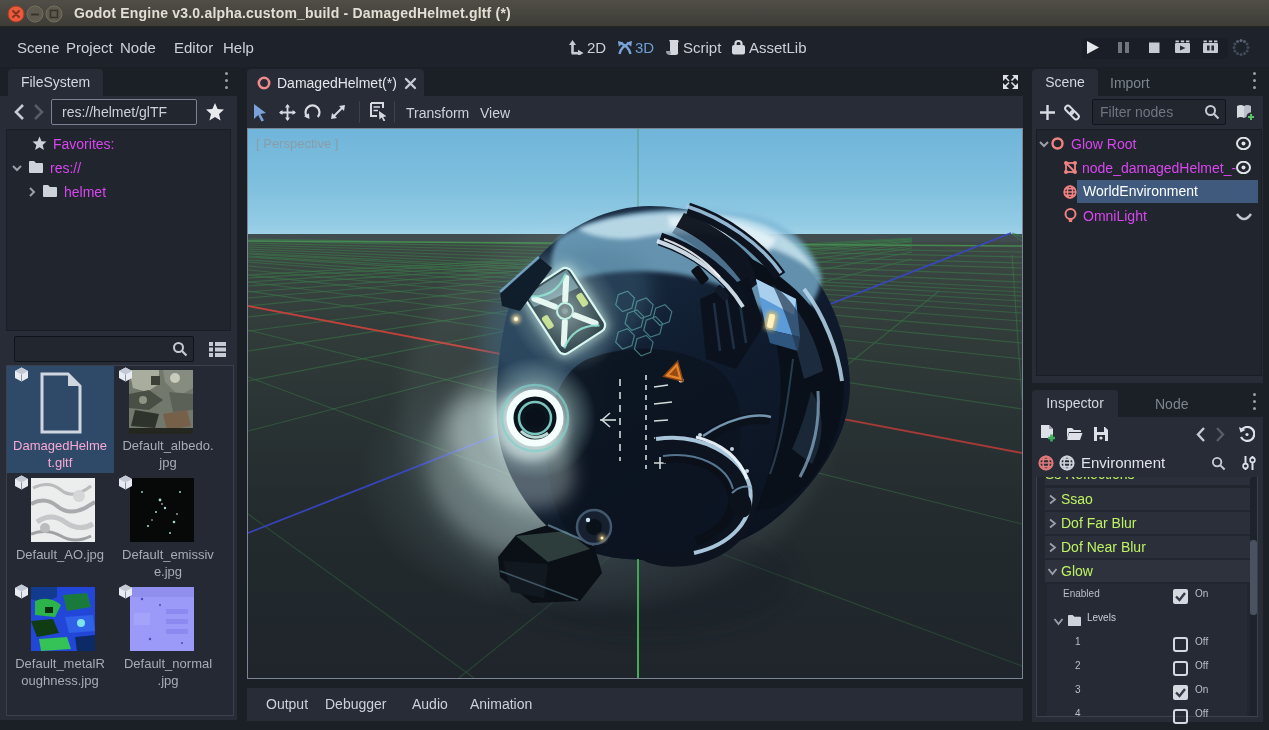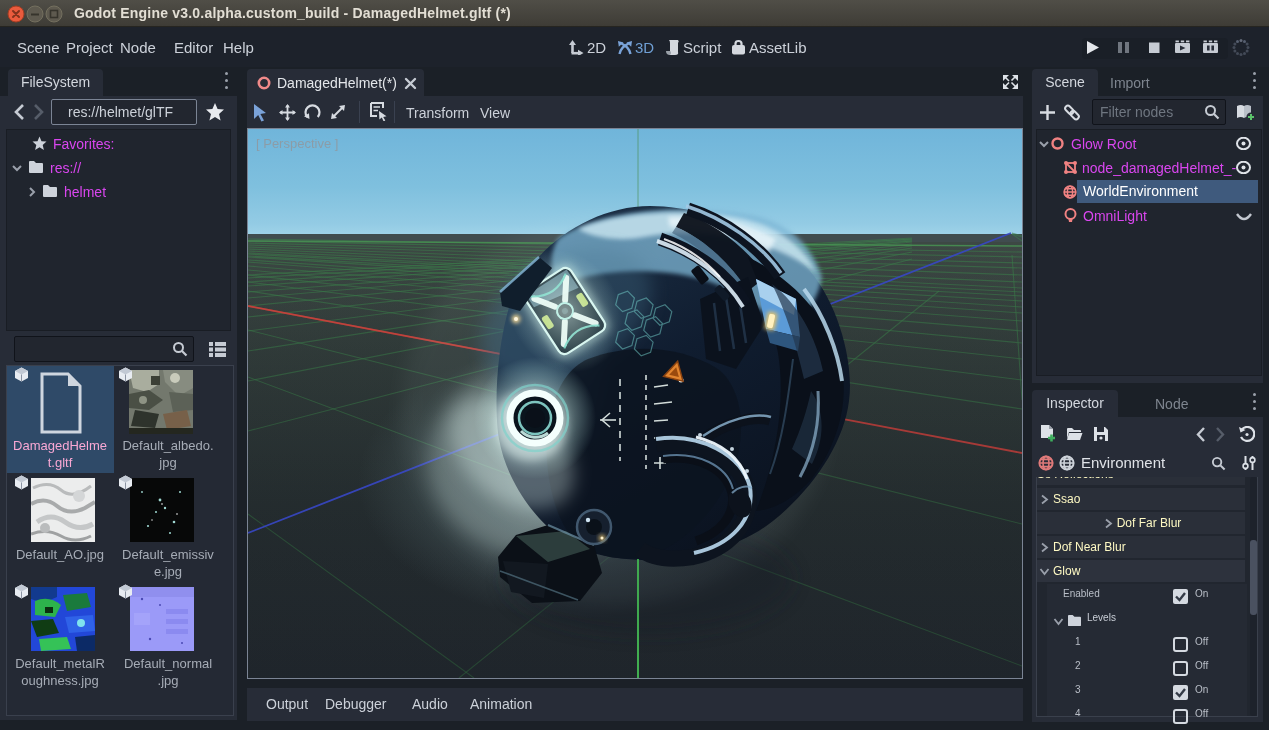--- a/index.html
+++ b/index.html
@@ -24,22 +24,22 @@
   .tab { position:absolute; background:#272c37; border-radius:4px 4px 0 0;
     font-size:14px; color:#d3d7de; text-align:center; }
   .tab-ghost { position:absolute; font-size:14px; color:#7e858f; text-align:center; }
   .dots { position:absolute; width:4px; height:20px; }
   .dots i { display:block; width:3px; height:3px; border-radius:50%; background:#9aa0aa; margin:0 0 4px 0;}
   .inset { position:absolute; background:#20252e; }
   .input { position:absolute; background:#22262f; border:1px solid #10131a; border-radius:2px;
     color:#ccd1d9; font-size:14px; }
   .treerow { position:absolute; font-size:14px; color:#d946ef; white-space:nowrap; }
   .flabel { width:108px; text-align:center; font-size:13px; line-height:17px; color:#a6acb6; }
-  .prophead { position:absolute; left:0; width:208px; height:22px; background:#2a2f39;
-    font-size:12px; color:#fef9c3; line-height:22px; display:flex; align-items:center; }
+  .prophead { position:absolute; left:8px; width:208px; height:22px; background:#2a2f39;
+    font-size:14px; color:#bef264; line-height:22px; display:flex; align-items:center; }
   .proplbl { font-size:10px; color:#b9bec7; }
 
   svg { display:block; }
 </style>
 </head>
 <body>
 <div id="page">
 
   <div class="abs" id="titlebar">
     <svg class="abs" style="left:7px; top:5px;" width="56" height="18" viewBox="0 0 56 18">
@@ -126,21 +126,21 @@
       <i></i>
       <i></i>
       <i></i>
     </div>
   <div class="abs panel" style="left:0; top:96px; width:237px; height:624px;"></div>
 
   <svg class="abs" style="left:12px; top:103px;" width="34" height="18" viewBox="0 0 34 18">
     <path d="M11 2 L4 9 L11 16" fill="none" stroke="#c6cbd3" stroke-width="2.6"></path>
     <path d="M23 2 L30 9 L23 16" fill="none" stroke="#565d69" stroke-width="2.6"></path>
   </svg>
-  <div class="input" style="left:51px; top:99px; width:146px; height:26px; border-color:#7b8494; line-height:24px; padding-left:16px;">res://helmet/glTF</div>
+  <div class="input" style="left:51px; top:99px; width:146px; height:26px; border-color:#7b8494; line-height:24px; padding-left:10px;">res://helmet/glTF</div>
   <svg class="abs" style="left:205px; top:102px;" width="20" height="20" viewBox="0 0 20 20">
     <path d="M10 1 L12.6 7 L19 7.6 L14 12 L15.6 18.6 L10 15 L4.4 18.6 L6 12 L1 7.6 L7.4 7 Z" fill="#e8eaee"></path>
   </svg>
 
   <div class="inset" style="left:6px; top:129px; width:225px; height:202px; border:1px solid #191d24;"></div>
   <div class="treerow" style="left:53px; top:136px;">Favorites:</div>
   <svg class="abs" style="left:32px; top:136px;" width="15" height="15" viewBox="0 0 15 15">
     <path d="M7.5 0.5 L9.5 5.2 L14.5 5.6 L10.7 9 L11.9 14 L7.5 11.3 L3.1 14 L4.3 9 L0.5 5.6 L5.5 5.2 Z" fill="#cdd2da"></path>
   </svg>
   <div class="treerow" style="left:50px; top:160px;">res://</div>
@@ -740,21 +740,21 @@
     <path d="M3.5 1 L3.5 15 M10.5 1 L10.5 15" stroke="#dde1e7" stroke-width="2"></path>
     <circle cx="3.5" cy="11" r="2.4" fill="#272c37" stroke="#dde1e7" stroke-width="1.6"></circle>
     <circle cx="10.5" cy="5" r="2.4" fill="#272c37" stroke="#dde1e7" stroke-width="1.6"></circle>
   </svg>
 
   <div class="abs" id="props" style="left:1036px; top:477px; width:222px; height:240px; background:#21262f; overflow:hidden; border:1px solid #3a404c; border-top:none;">
     <div class="prophead" style="top:-14px;">Ss Reflections</div>
     <div class="prophead" style="top:11px;"><svg width="9" height="11" viewBox="0 0 9 11" style="margin:0 4px 0 3px;">
           <path d="M2 1.5 L7 5.5 L2 9.5" fill="none" stroke="#9aa0ab" stroke-width="1.8"></path>
         </svg>Ssao</div>
-    <div class="prophead" style="top:35px;justify-content:center;"><svg width="9" height="11" viewBox="0 0 9 11" style="margin:0 4px 0 3px;">
+    <div class="prophead" style="top:35px;"><svg width="9" height="11" viewBox="0 0 9 11" style="margin:0 4px 0 3px;">
           <path d="M2 1.5 L7 5.5 L2 9.5" fill="none" stroke="#9aa0ab" stroke-width="1.8"></path>
         </svg>Dof Far Blur</div>
     <div class="prophead" style="top:59px;"><svg width="9" height="11" viewBox="0 0 9 11" style="margin:0 4px 0 3px;">
           <path d="M2 1.5 L7 5.5 L2 9.5" fill="none" stroke="#9aa0ab" stroke-width="1.8"></path>
         </svg>Dof Near Blur</div>
     <div class="prophead" style="top:83px; background:#2d323d;"><svg width="11" height="9" viewBox="0 0 11 9" style="margin:0 3px 0 2px;">
           <path d="M1.5 2 L5.5 7 L9.5 2" fill="none" stroke="#9aa0ab" stroke-width="1.8"></path>
         </svg>Glow</div>
     <div class="abs" style="left:10px; top:107px; width:200px; height:132px; background:#252a34;"></div>
     <div class="abs proplbl" style="left:26px; top:111px;">Enabled</div>

